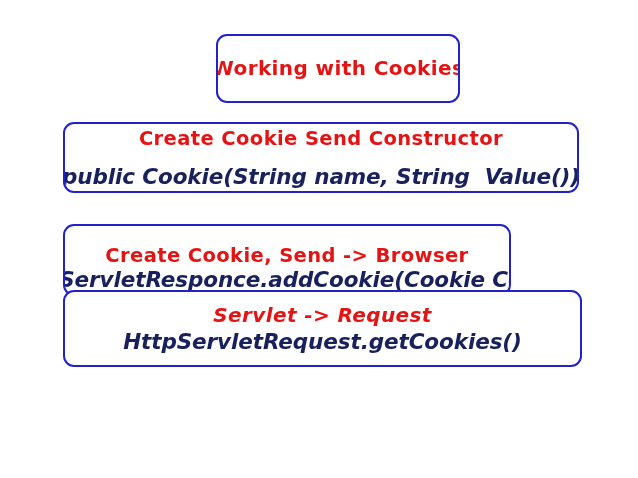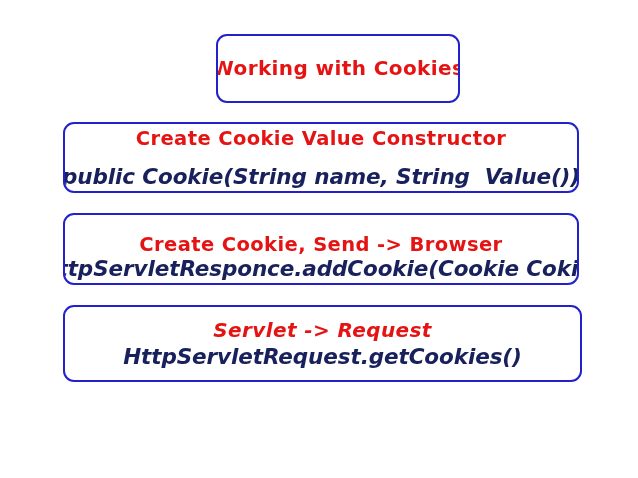--- a/index.html
+++ b/index.html
@@ -70,49 +70,49 @@
     top: 122px;
     width: 516px;
     height: 71px;
     padding-top: 2px;
   }
   #box-constructor .line-navy { font-size: 21.5px; margin-top: 16px; font-style: italic; }
 
   
   #box-send-browser {
     left: 63px;
-    top: 213px;
-    width: 516px;
+    top: 224px;
+    width: 448px;
     height: 72px;
     padding-top: 17px;
   }
   #box-send-browser .line-navy { font-size: 21.5px; margin-top: 2px; }
 
   
   #box-servlet-request {
     left: 63px;
-    top: 305px;
+    top: 290px;
     width: 519px;
     height: 77px;
     padding-top: 1px;
   }
   #box-servlet-request .line-red { font-size: 20px; }
   #box-servlet-request .line-navy { font-size: 21.5px; margin-top: 3px; text-align: right; }
 </style>
 </head>
 <body>
 
 <div id="slide">
 
   <div class="box" id="box-title">
     <div class="line-red">Working with Cookies</div>
   </div>
 
   <div class="box" id="box-constructor">
-    <div class="line-red">Create Cookie Value Constructor</div>
+    <div class="line-red">Create Cookie Send Constructor</div>
     <div class="line-navy">public Cookie(String name, String  Value())</div>
   </div>
 
   <div class="box" id="box-send-browser">
     <div class="line-red">Create Cookie, Send -&gt; Browser</div>
     <div class="line-navy">HttpServletResponce.addCookie(Cookie Cokie)</div>
   </div>
 
   <div class="box" id="box-servlet-request">
     <div class="line-red italic">Servlet -&gt; Request</div>

